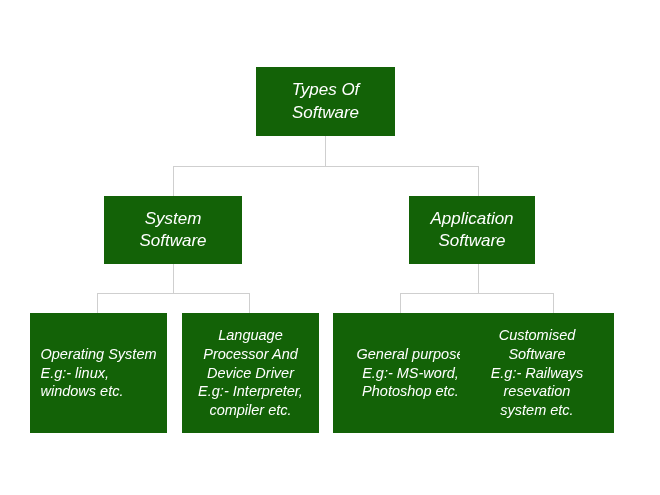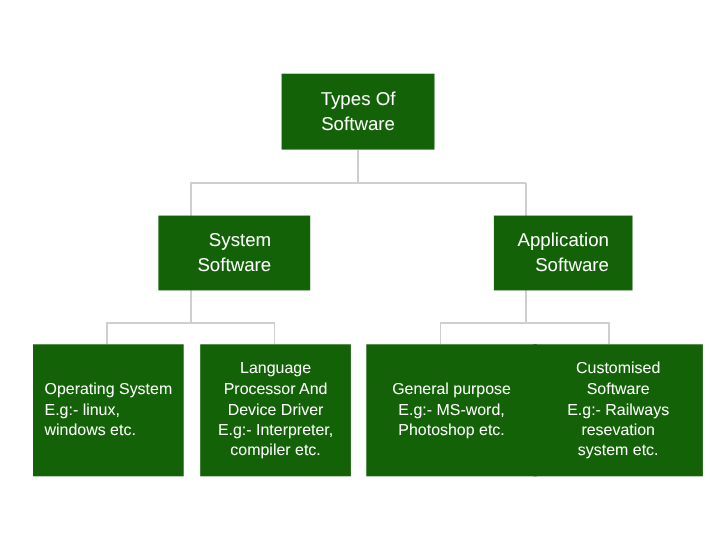--- a/index.html
+++ b/index.html
@@ -24,33 +24,33 @@
   }
   .node {
     position: absolute;
     background: #136207;
     color: #ffffff;
     box-sizing: border-box;
     display: flex;
     align-items: center;
     justify-content: center;
     padding: 4px 6px;
+    font-style: italic;
   }
   .node .txt {
     white-space: pre-line;
     line-height: 1.30;
   }
   .lvl1 {
     font-size: 17px;
     text-align: center;
   }
   .lvl2 {
     font-size: 17px;
-    text-align: right;
-    margin-left: 40px;
+    text-align: center;
   }
   .lvl3 {
     font-size: 14.5px;
   }
   .lvl3.center { text-align: center; }
   .lvl3.left   { text-align: left; }
 </style>
 </head>
 <body>
 
@@ -106,21 +106,21 @@
 E.g:- linux,
 windows etc.</span>
   </div>
 
   <div class="node lvl3 center" style="left:333px; top:313px; width:155px; height:120px;">
     <span class="txt">General purpose
 E.g:- MS-word,
 Photoshop etc.</span>
   </div>
 
-  <div class="node lvl3 center" style="left:485px; top:313px; width:154px; height:120px;">
+  <div class="node lvl3 center" style="left:460px; top:313px; width:154px; height:120px;">
     <span class="txt">Customised
 Software
 E.g:- Railways
 resevation
 system etc.</span>
   </div>
 
 </div>
 
 </body></html>

